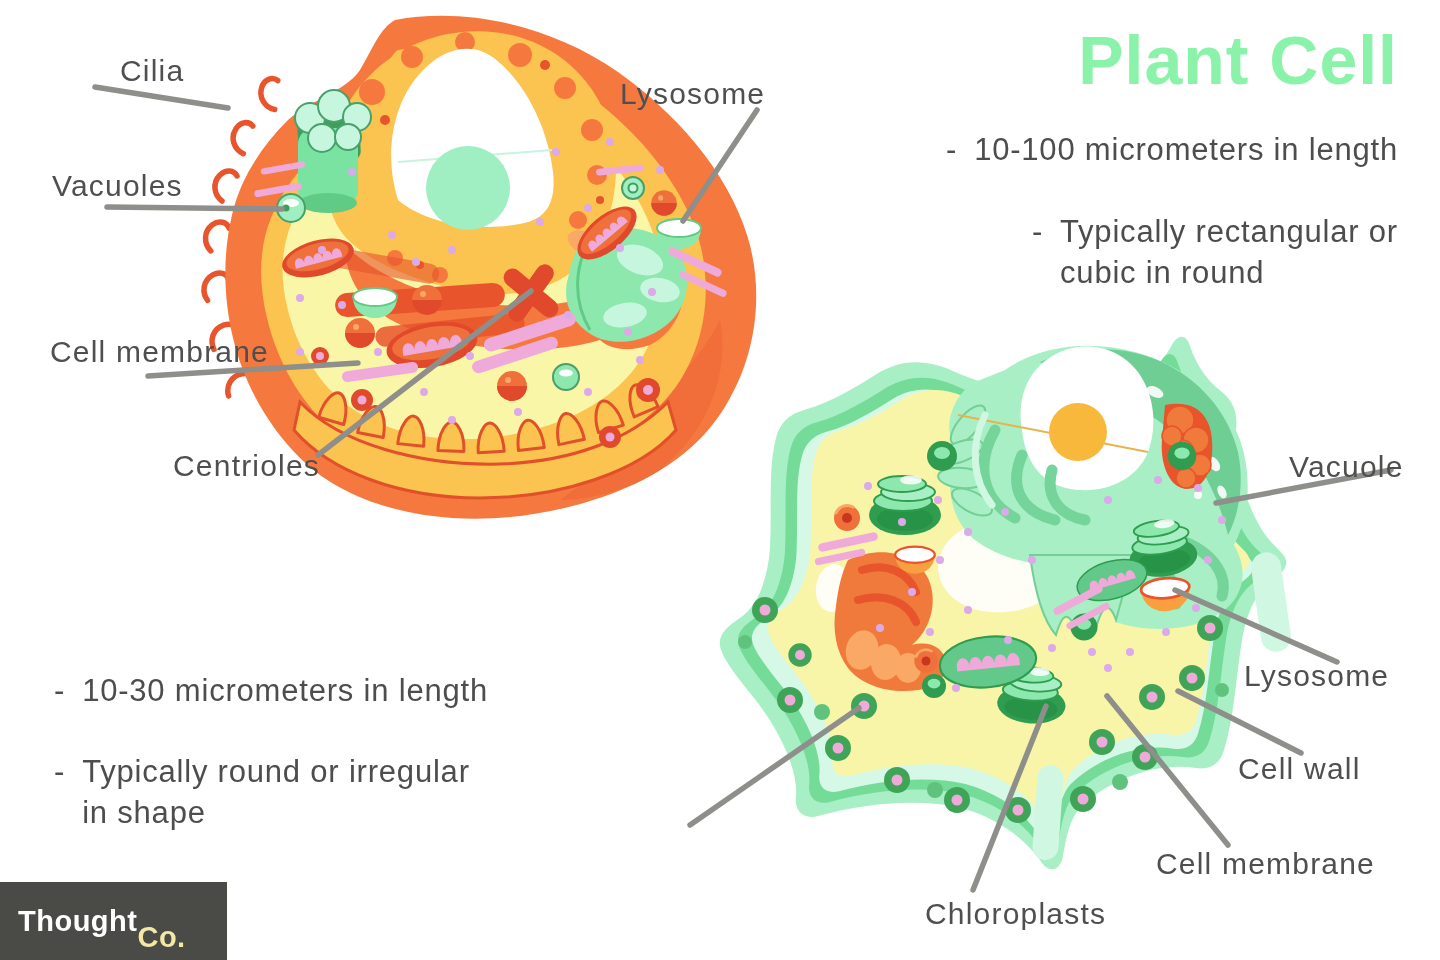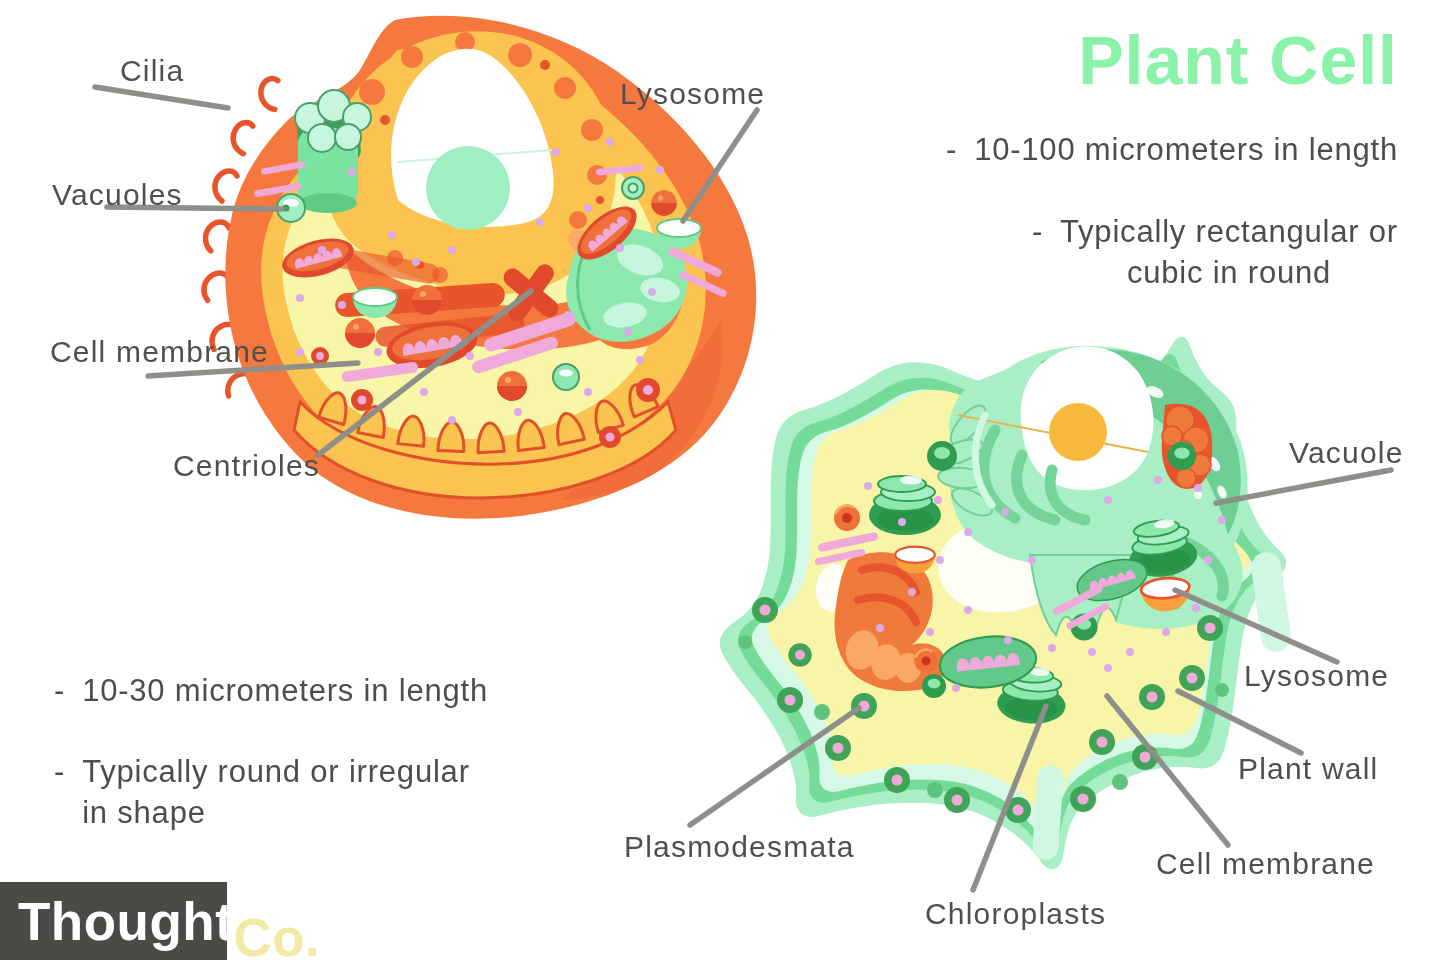--- a/index.html
+++ b/index.html
@@ -6,30 +6,30 @@
   .canvas{position:relative;width:1440px;height:960px;background:#fff;overflow:hidden;
           font-family:"Liberation Sans", sans-serif;}
   .art{position:absolute;left:0;top:0;}
   .title{position:absolute;margin:0;font-weight:800;font-size:68px;letter-spacing:1px;line-height:1;}
   .title.plant{right:42px;top:26px;color:var(--accent_mint);text-align:left;}
   .title.animal{left:54px;top:565px;color:var(--accent_orange);}
   .bullet{position:absolute;display:flex;gap:17px;font-size:31px;letter-spacing:0.8px;
           color:var(--text);line-height:41px;}
   .bullet .btext{white-space:pre-line;}
   .bullet.right{justify-content:flex-end;}
-  .bullet.right .btext{text-align:center;}
+  .bullet.right .btext{text-align:left;}
   .b-plant-1{right:42px;top:129px;}
   .b-plant-2{right:42px;top:211px;}
   .b-animal-1{left:54px;top:670px;}
   .b-animal-2{left:54px;top:751px;}
   .lbl{position:absolute;font-size:30px;letter-spacing:1.2px;color:var(--label_text);line-height:1;}
   .leader{stroke:var(--leader_line);stroke-width:5.5;stroke-linecap:round;}
   .logo{position:absolute;left:0;top:882px;width:227px;height:78px;background:var(--logo_bg);
         display:flex;align-items:center;padding-left:18px;box-sizing:border-box;
-        font-weight:800;font-size:53px;letter-spacing:0.5px;}
+        font-weight:800;font-size:29px;letter-spacing:0.5px;}
   .logo .lp{color:#ffffff;}
   .logo .ls{color:var(--logo_accent);margin-top:32px;}
 </style>
 </head>
 <body>
 
 <div class="canvas">
 
 <svg class="art" width="1440" height="960" viewBox="0 0 1440 960">
 <defs>
@@ -433,29 +433,28 @@
   <span class="dash">-</span>
   <span class="btext">10-30 micrometers in length</span>
 </div>
 <div class="bullet b-animal-2">
   <span class="dash">-</span>
   <span class="btext">Typically round or irregular
 in shape</span>
 </div>
 
 <div class="lbl" style="left:120px;top:56px">Cilia</div>
-<div class="lbl" style="left:52px;top:180px">Vacuoles</div>
+<div class="lbl" style="left:52px;top:171px">Vacuoles</div>
 <div class="lbl" style="left:50px;top:337px">Cell membrane</div>
 <div class="lbl" style="left:173px;top:451px">Centrioles</div>
 <div class="lbl" style="left:620px;top:79px">Lysosome</div>
-<div class="lbl" style="left:1289px;top:438px">Vacuole</div>
+<div class="lbl" style="left:1289px;top:452px">Vacuole</div>
 <div class="lbl" style="left:1244px;top:661px">Lysosome</div>
-<div class="lbl" style="left:1238px;top:754px">Plant wall</div>
+<div class="lbl" style="left:1238px;top:754px">Cell wall</div>
 <div class="lbl" style="left:1156px;top:849px">Cell membrane</div>
 <div class="lbl" style="left:925px;top:899px">Chloroplasts</div>
-<div class="lbl" style="left:624px;top:832px">Plasmodesmata</div>
 
 <div class="logo">
   <span class="lp">Thought</span>
       <span class="ls">Co.</span>
 </div>
 
 </div>
 
 </body></html>

